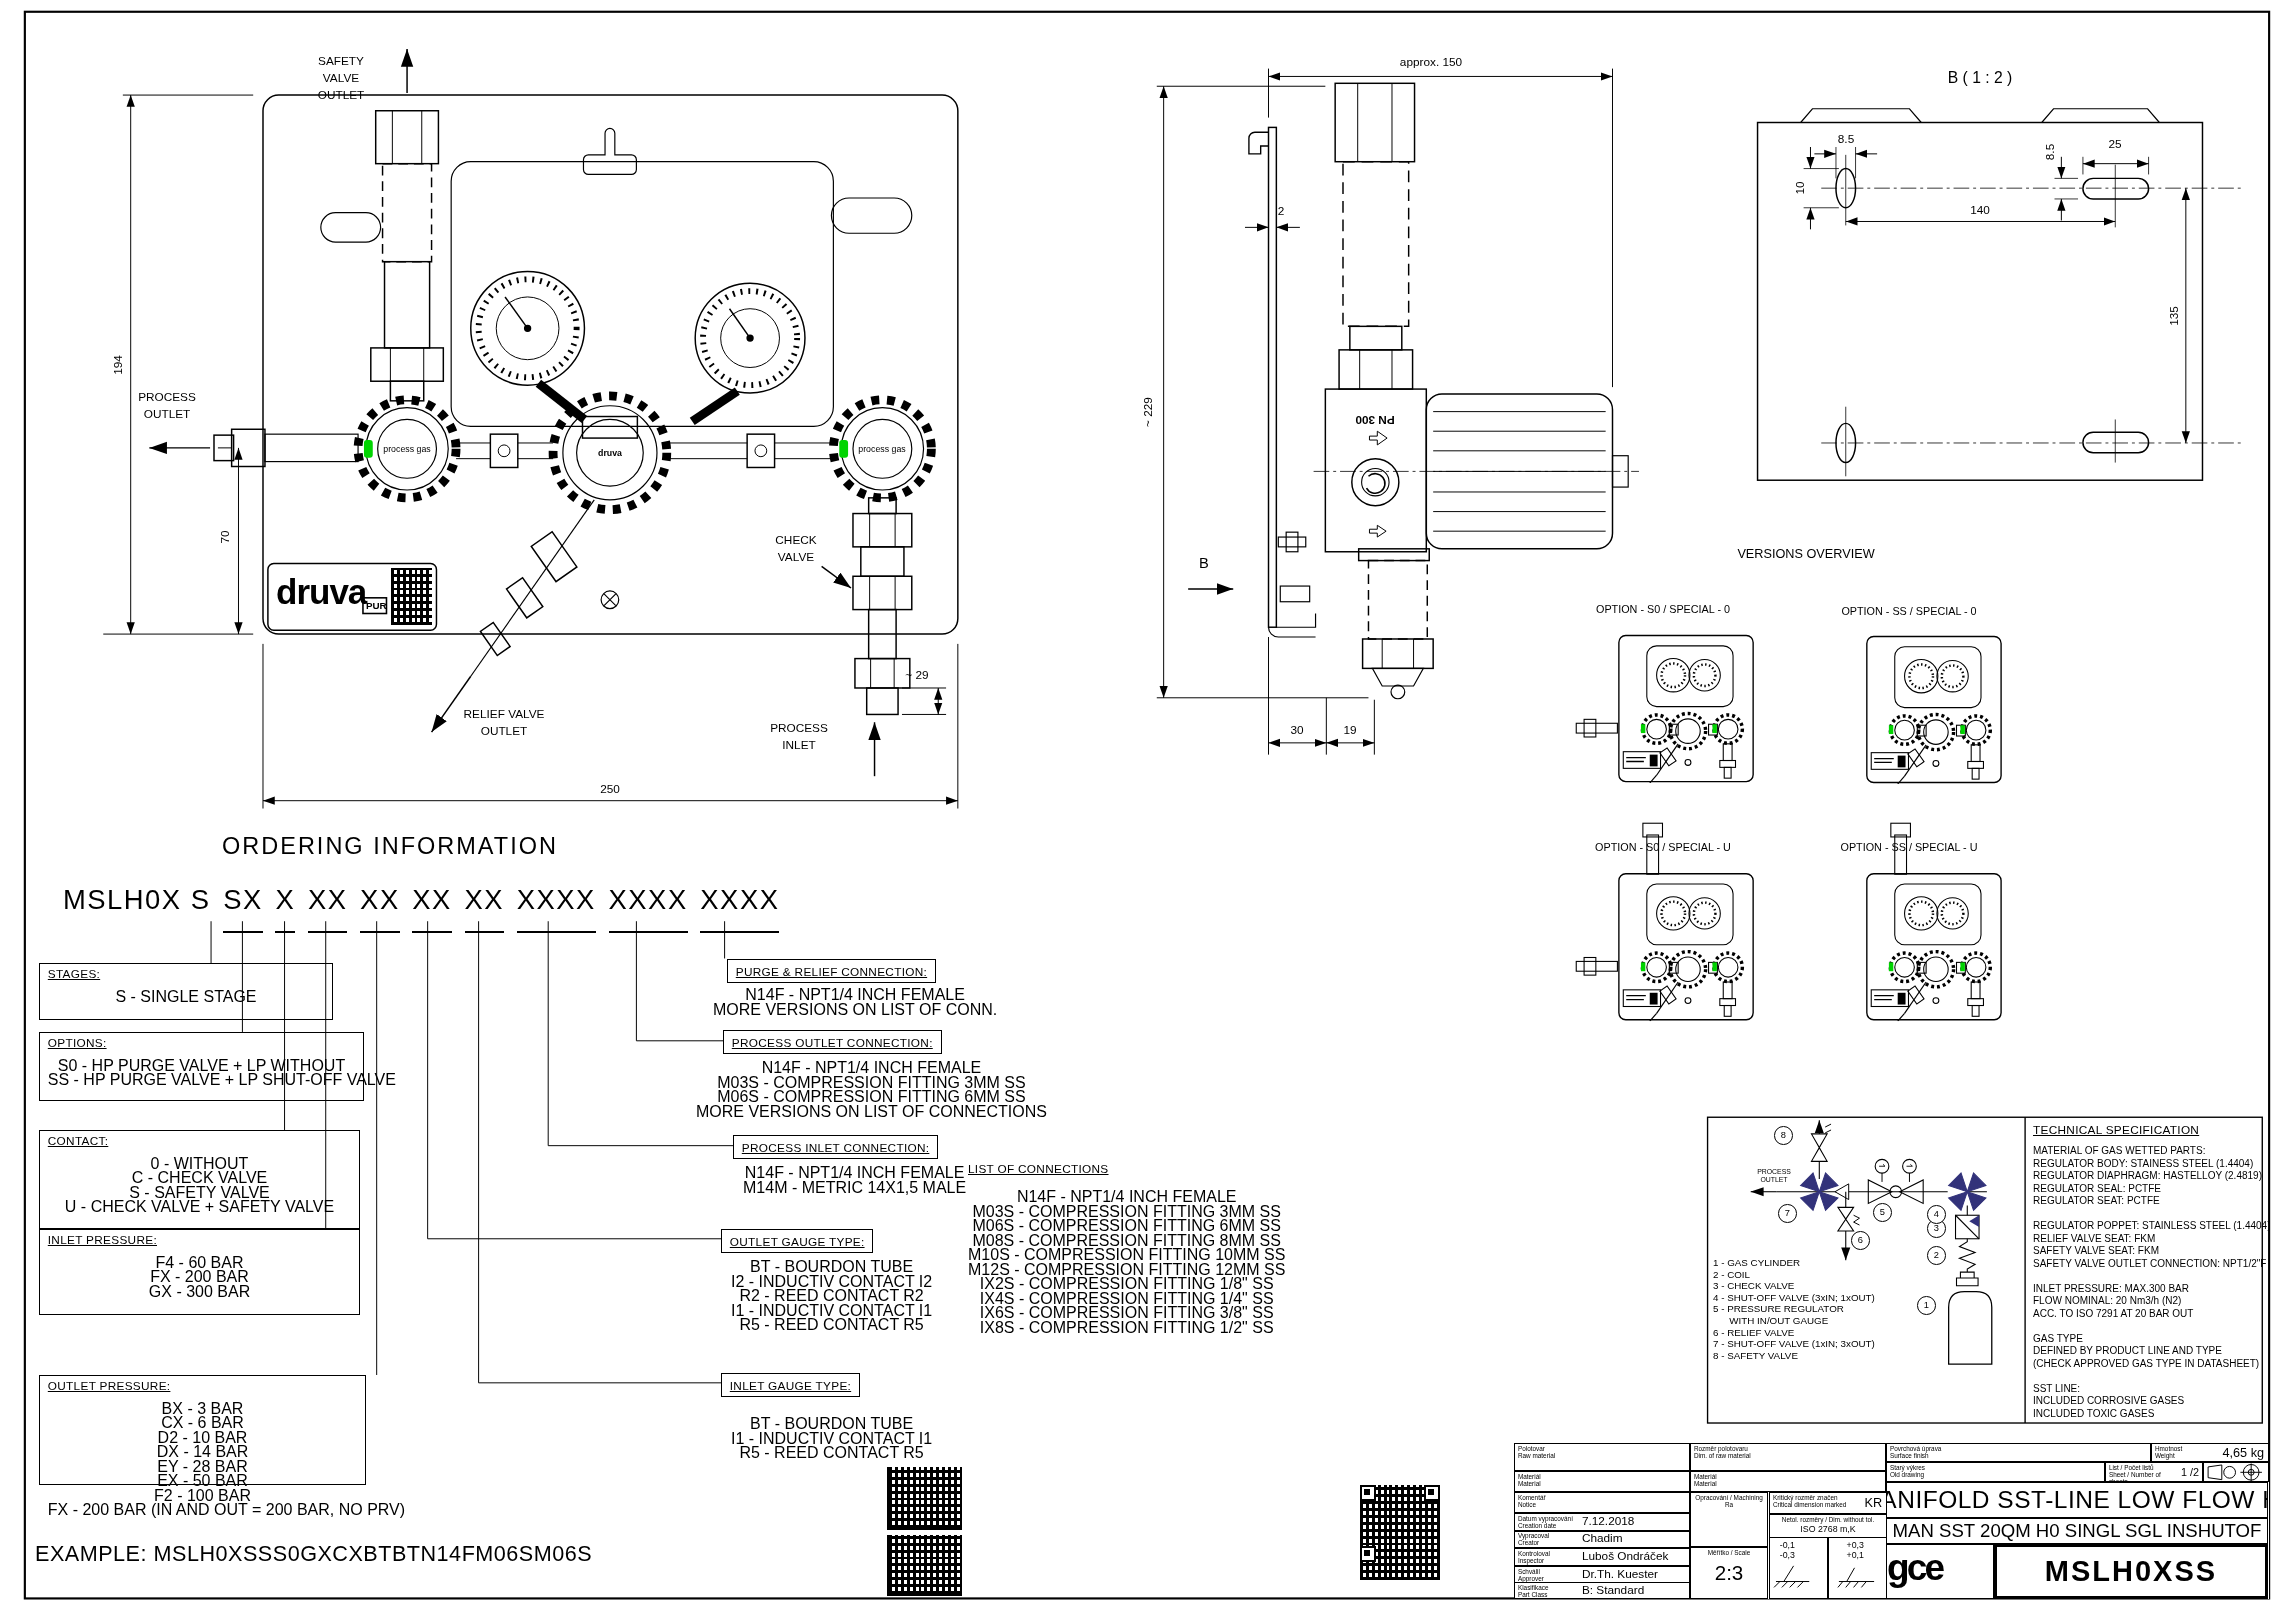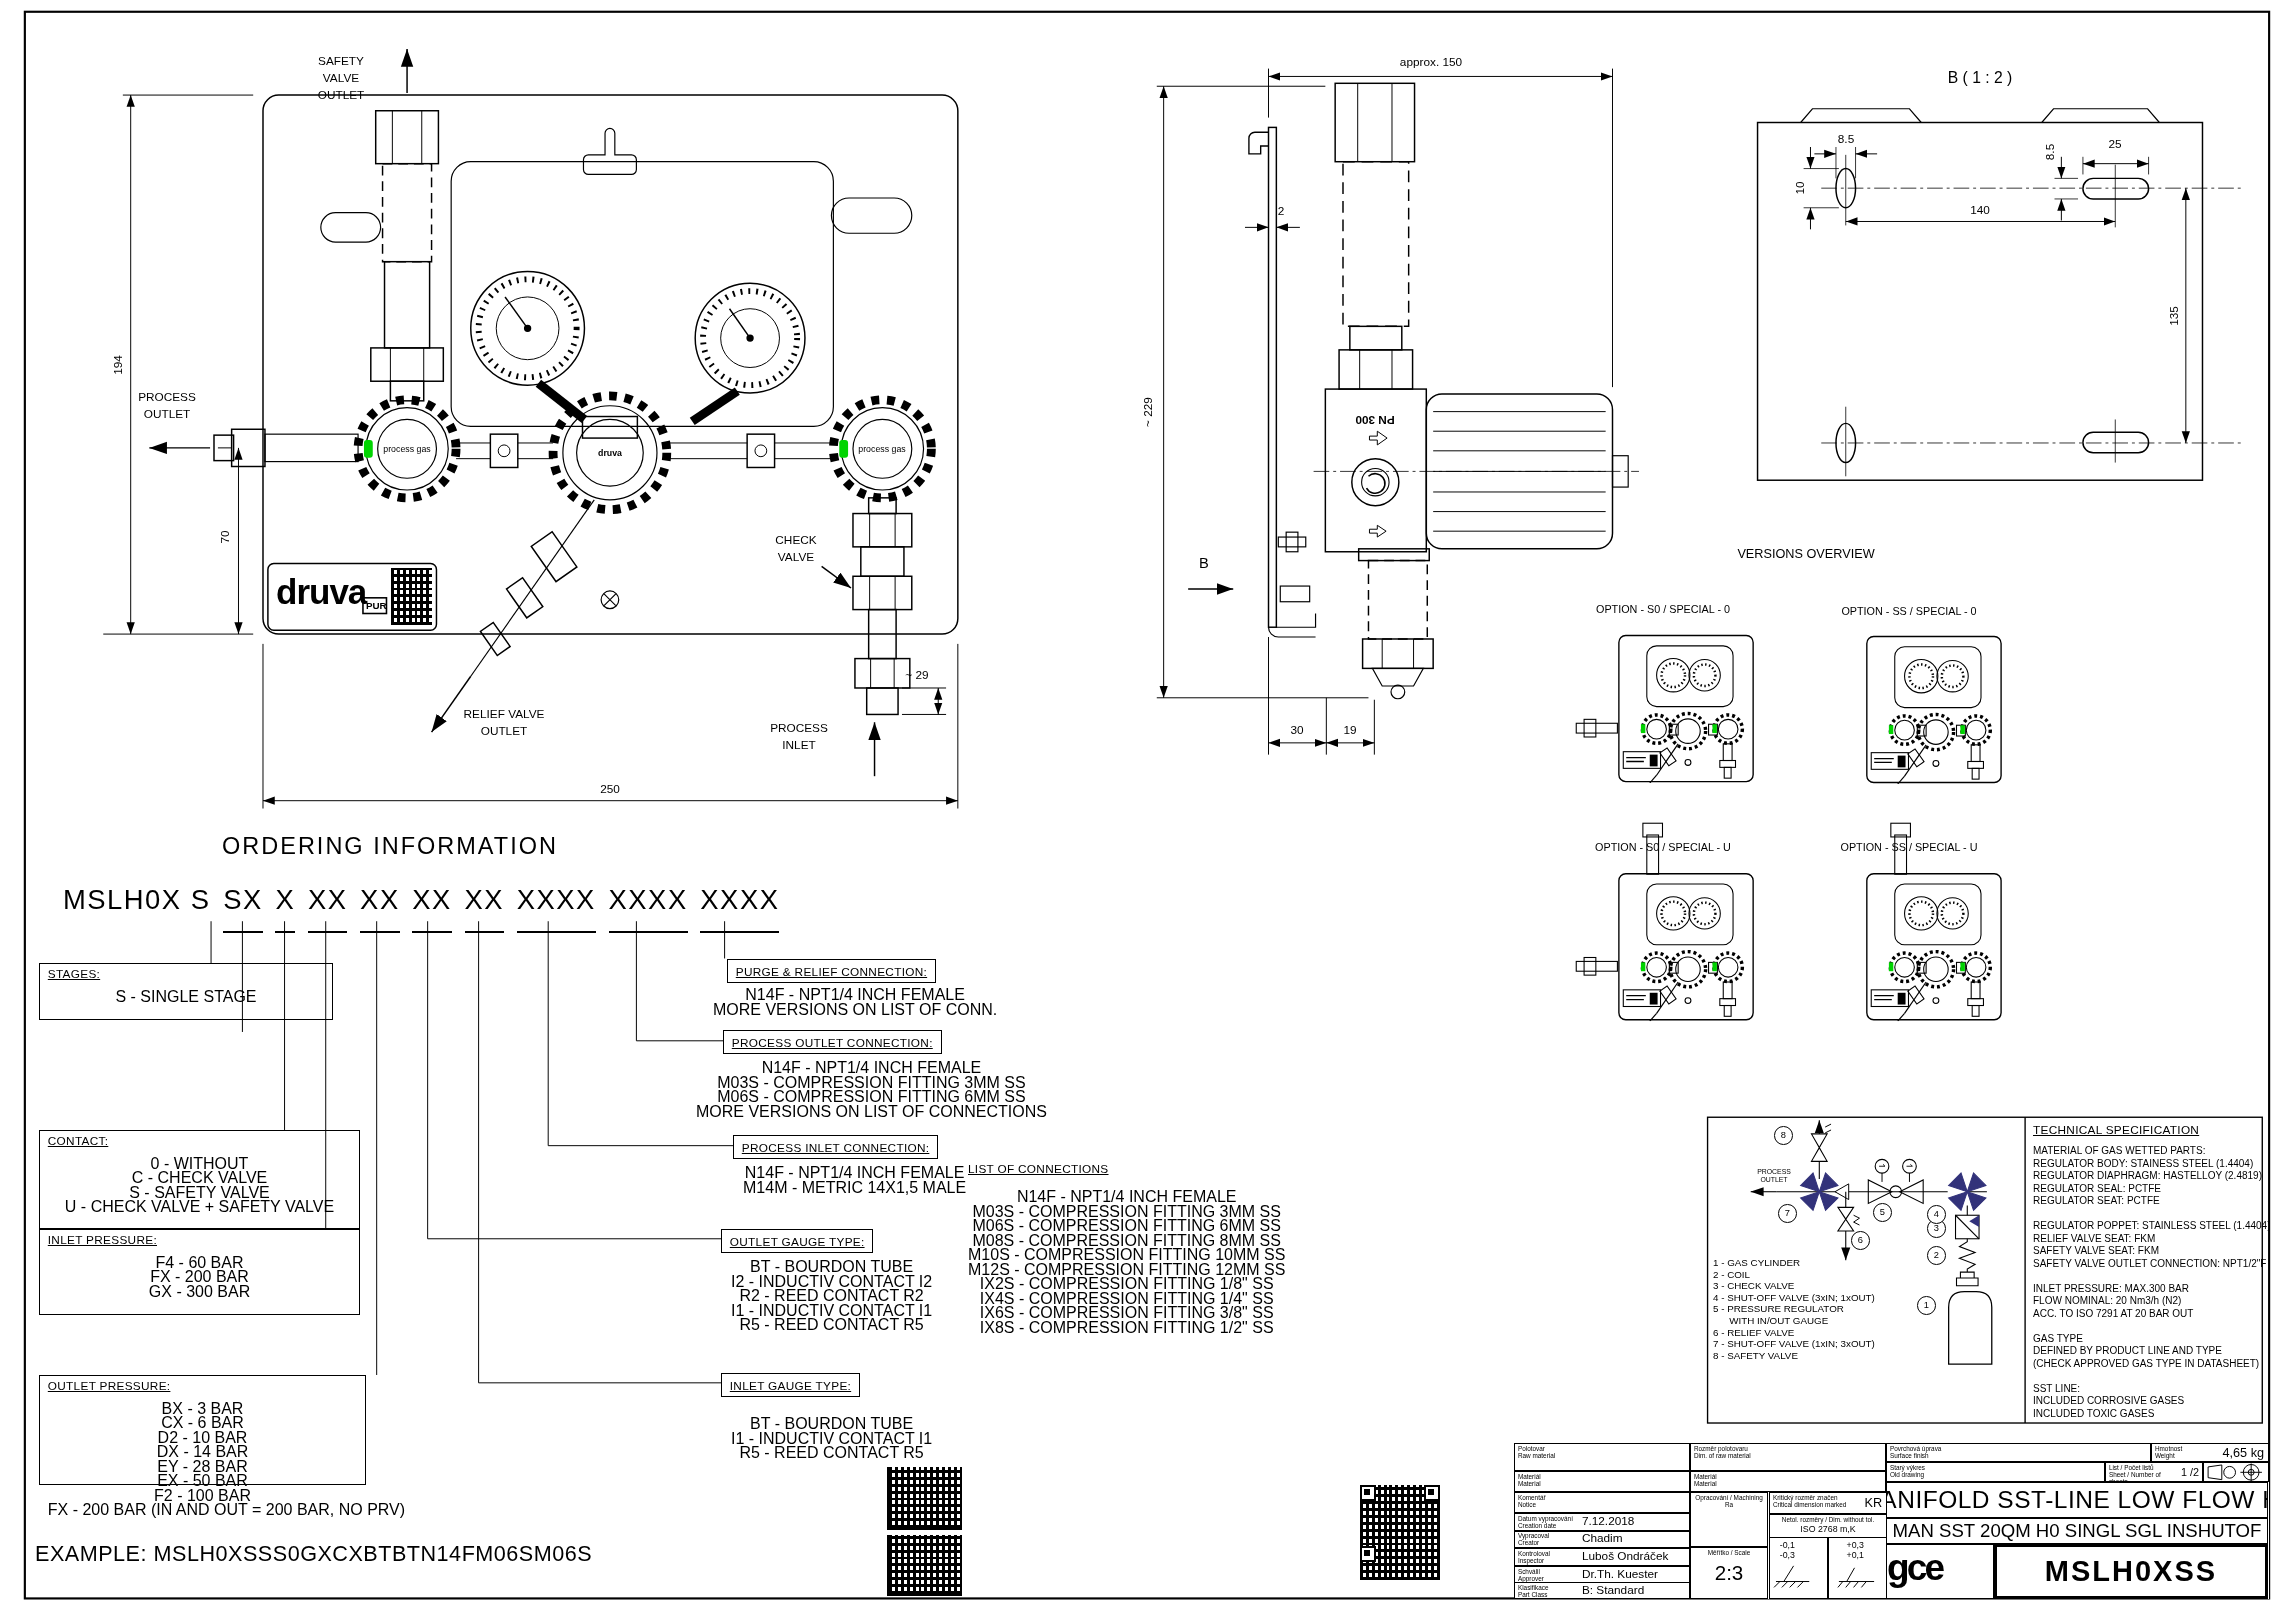--- a/index.html
+++ b/index.html
@@ -355,20 +355,27 @@
 <div class="code-row">
   <span>MSLH0X S</span><span class="code-grp">SX</span><span class="code-grp">X</span><span class="code-grp">XX</span><span class="code-grp">XX</span><span class="code-grp">XX</span><span class="code-grp">XX</span><span class="code-grp">XXXX</span><span class="code-grp">XXXX</span><span class="code-grp">XXXX</span>
 </div>
 
 <div class="sec-box" style="left:39px;top:963px;width:294px;height:57px">
   <div class="sec-title">STAGES:</div>
   <div>
         <div class="li">S - SINGLE STAGE</div>
       </div>
 </div>
+<div class="sec-box" style="left:39px;top:1032px;width:325px;height:69px">
+  <div class="sec-title">OPTIONS:</div>
+  <div>
+        <div class="li">S0 - HP PURGE VALVE + LP WITHOUT</div>
+        <div class="li">SS - HP PURGE VALVE + LP SHUT-OFF VALVE</div>
+      </div>
+</div>
 <div class="sec-box" style="left:39px;top:1130px;width:321px;height:99px">
   <div class="sec-title">CONTACT:</div>
   <div>
         <div class="li">0 - WITHOUT</div>
         <div class="li">C - CHECK VALVE</div>
         <div class="li">S - SAFETY VALVE</div>
         <div class="li">U - CHECK VALVE + SAFETY VALVE</div>
       </div>
 </div>
 <div class="sec-box" style="left:39px;top:1229px;width:321px;height:86px">

